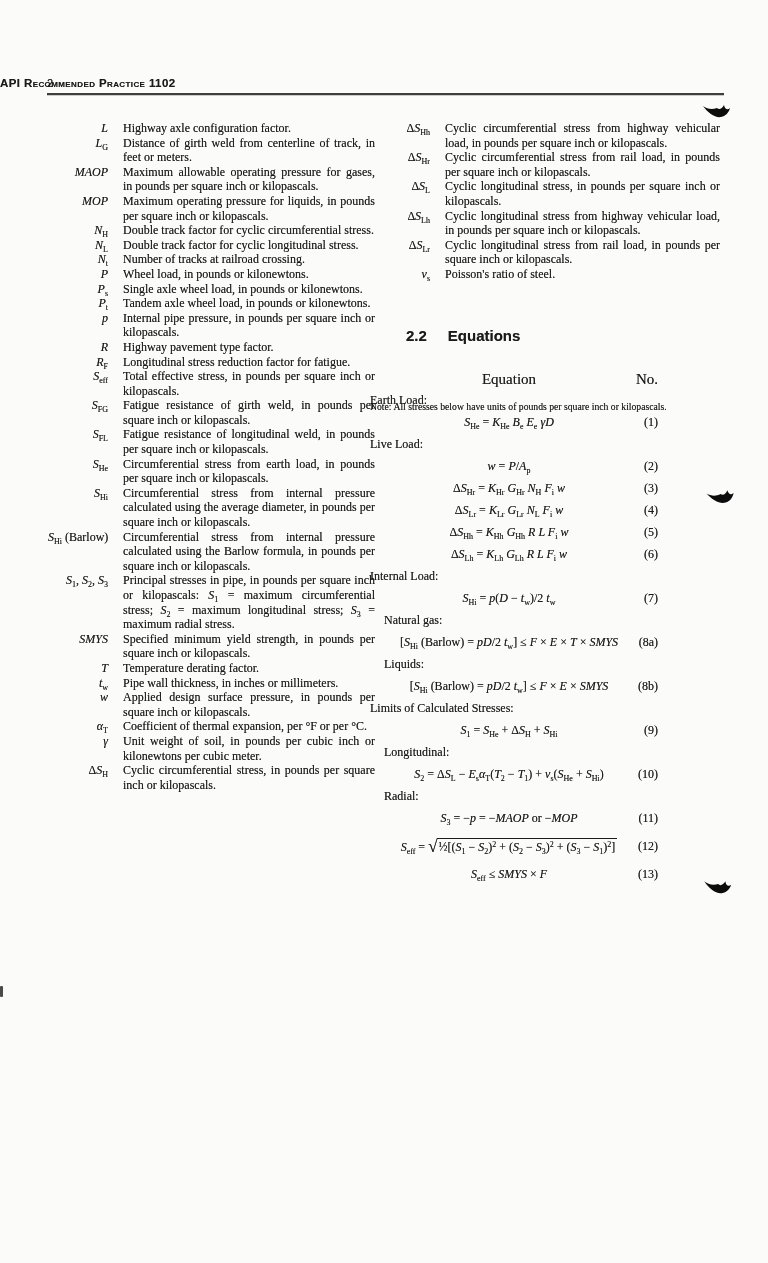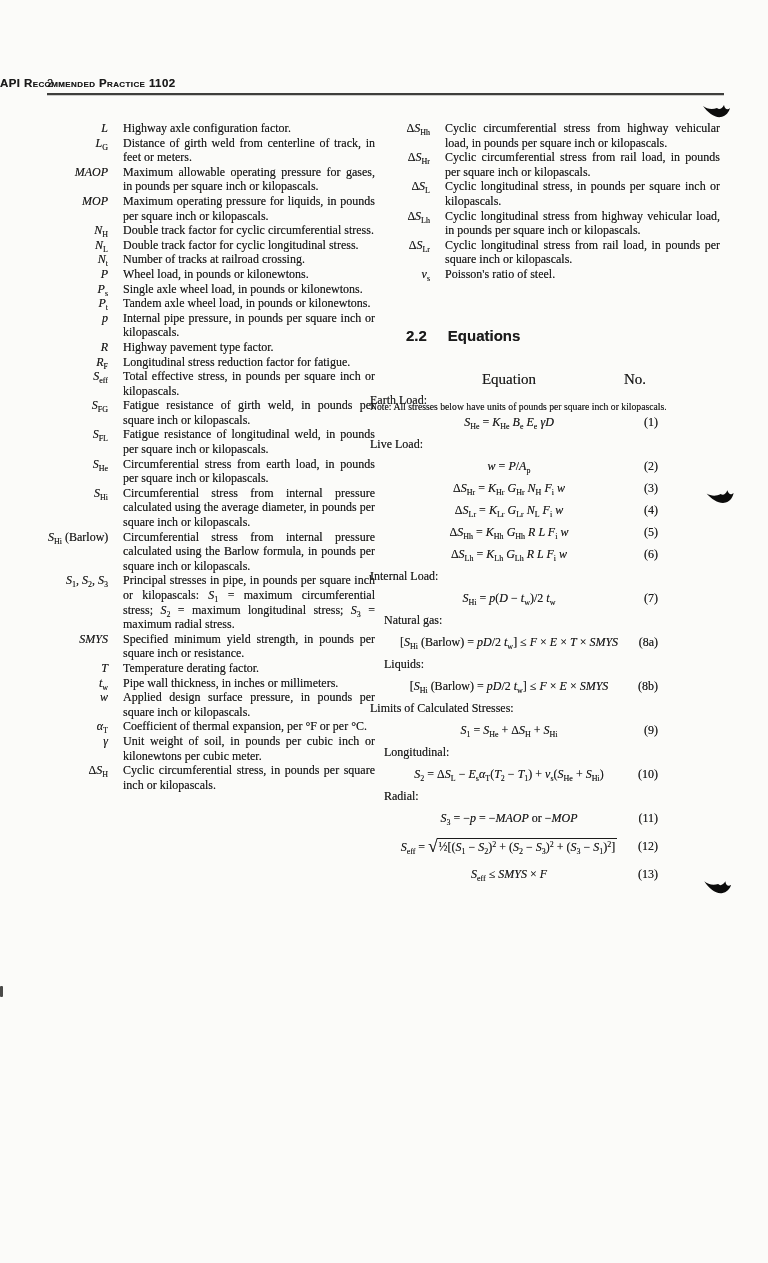--- a/index.html
+++ b/index.html
@@ -34,21 +34,21 @@
   sup{font-size:8px;line-height:0;vertical-align:baseline;position:relative;top:-4px;font-style:normal;}
   i{font-style:italic;}
 
   
   #sec-head{left:370px;top:327px;font-family:"Liberation Sans",sans-serif;
     font-weight:bold;font-size:15px;display:flex;margin-left:36px;}
   #sec-head .title{margin-left:21px;}
   #note{left:370px;top:353px;font-size:9.7px;white-space:nowrap;margin-top:48px;}
   #eq-head{left:370px;top:371px;width:288px;display:flex;font-size:15px;}
   #eq-head .math{flex:1;text-align:center;padding-left:24px;}
-  #eq-head .no{flex:none;width:34px;}
+  #eq-head .no{flex:none;width:34px;text-align:right;}
 
   
   #eq-rows{left:370px;top:389px;width:288px;font-size:12px;}
   .eq-label{height:22px;display:flex;align-items:center;}
   .eq-label.ind{padding-left:14px;text-align:right;}
   .eq-row{height:22px;display:flex;align-items:center;}
   .eq-row.tall{height:34px;}
   .eq-row .math{flex:1;text-align:center;padding-left:24px;white-space:nowrap;}
   .eq-row .no{flex:none;width:34px;text-align:right;}
   .ol{border-top:1.2px solid #1b1b1b;padding:1px 2px 0 1px;}
@@ -144,21 +144,21 @@
     <div class="def-row">
       <div class="sym"><i>S</i><sub>Hi</sub> (Barlow)</div>
       <div class="desc">Circumferential stress from internal pressure calculated using the Barlow formula, in pounds per square inch or kilopascals.</div>
     </div>
     <div class="def-row">
       <div class="sym"><i>S</i><sub>1</sub>, <i>S</i><sub>2</sub>, <i>S</i><sub>3</sub></div>
       <div class="desc">Principal stresses in pipe, in pounds per square inch or kilopascals: <i>S</i><sub>1</sub> = maximum circumferential stress; <i>S</i><sub>2</sub> = maximum longitudinal stress; <i>S</i><sub>3</sub> = maximum radial stress.</div>
     </div>
     <div class="def-row">
       <div class="sym"><i>SMYS</i></div>
-      <div class="desc">Specified minimum yield strength, in pounds per square inch or resistance.</div>
+      <div class="desc">Specified minimum yield strength, in pounds per square inch or kilopascals.</div>
     </div>
     <div class="def-row">
       <div class="sym"><i>T</i></div>
       <div class="desc">Temperature derating factor.</div>
     </div>
     <div class="def-row">
       <div class="sym"><i>t</i><sub>w</sub></div>
       <div class="desc">Pipe wall thickness, in inches or millimeters.</div>
     </div>
     <div class="def-row">

